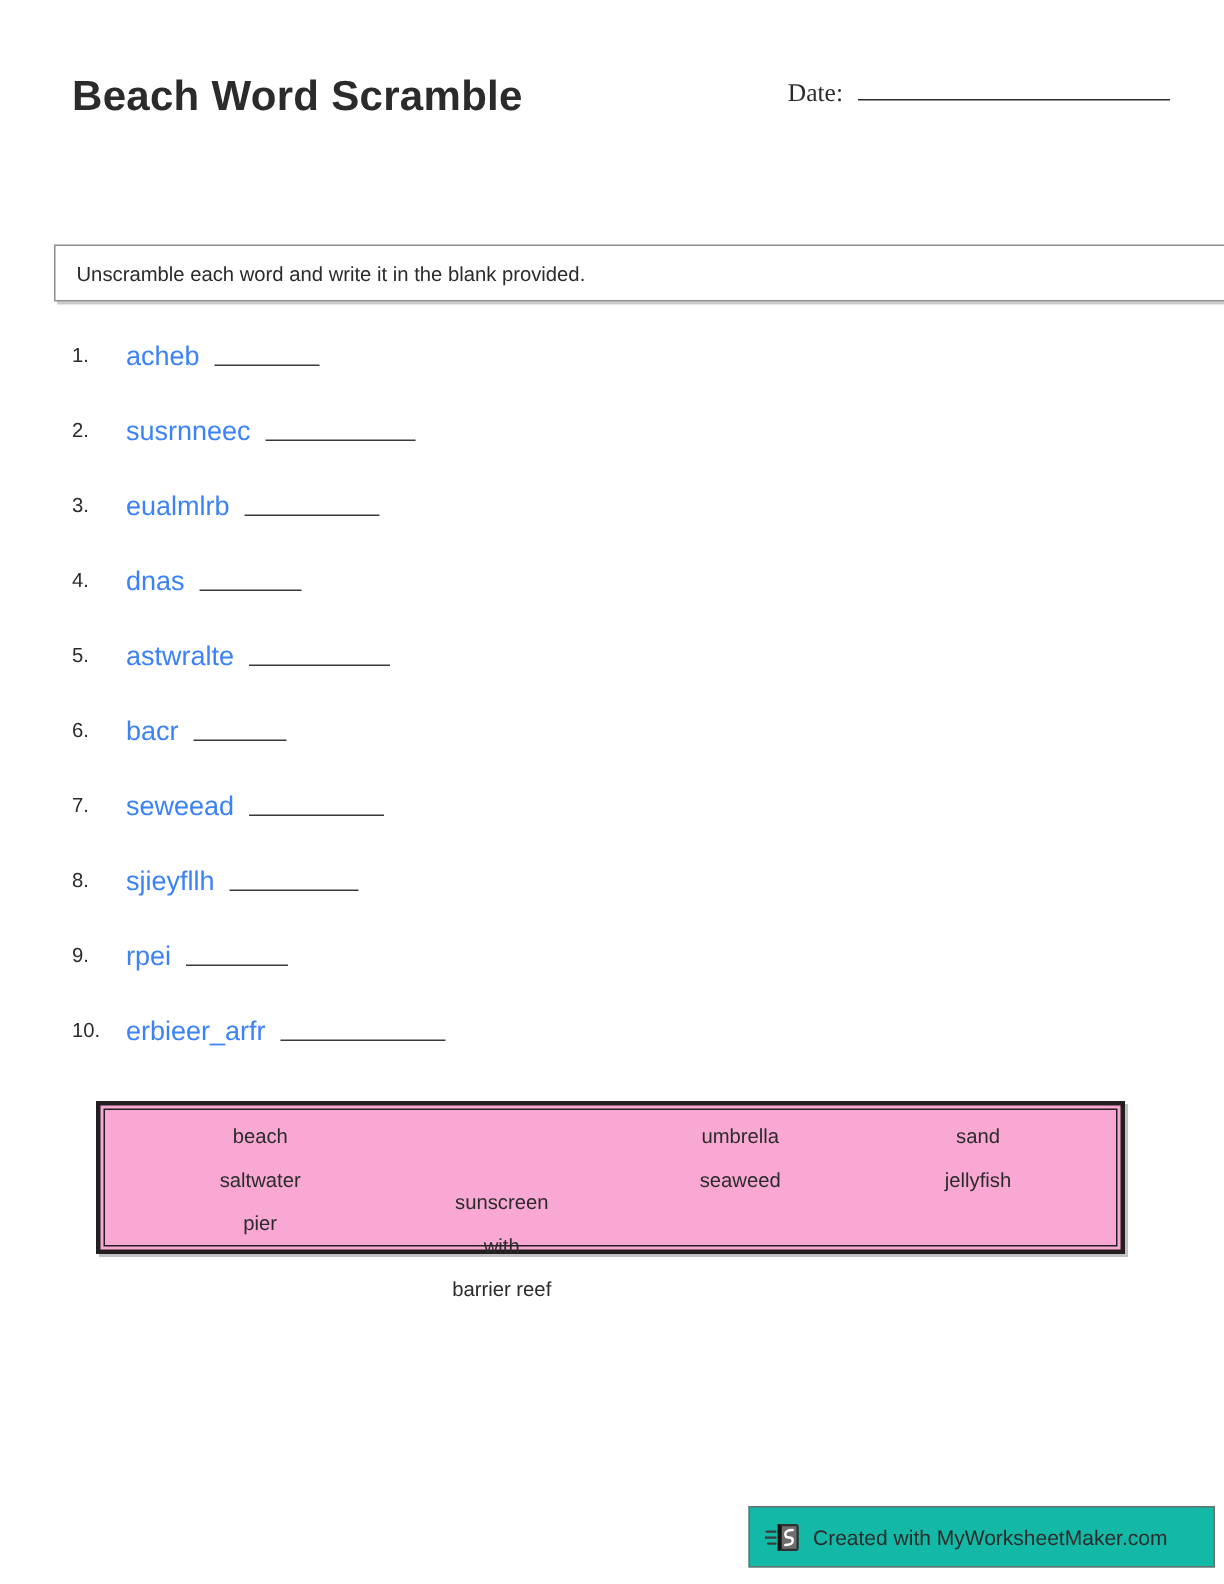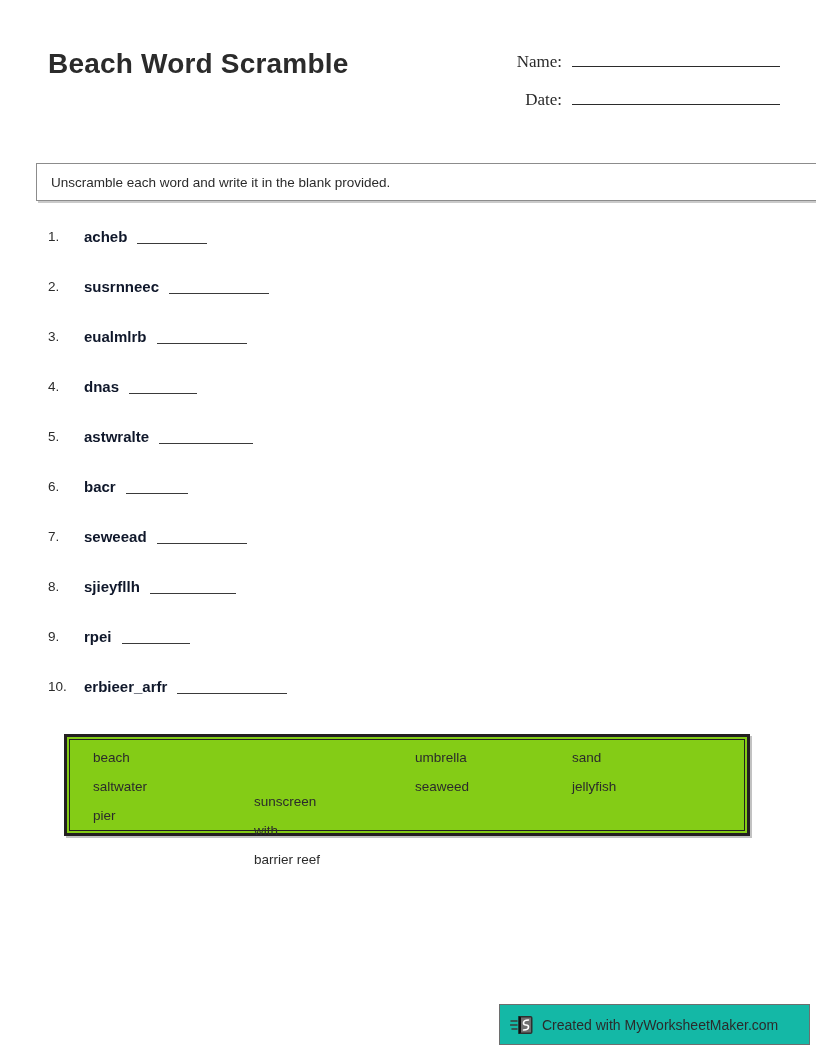--- a/index.html
+++ b/index.html
@@ -97,45 +97,45 @@
   }
   .p-num {
     width: 36px;
     font-size: 13.5px;
     color: #2b2b2b;
     line-height: 18px;
     flex: 0 0 36px;
     white-space: nowrap;
   }
   .p-word {
-    font-size: 15px;
-    color: #0f172a;
+    font-size: 18px;
+    color: #3b82f6;
     line-height: 18px;
     white-space: nowrap;
     padding-right: 10px;
-    font-weight: bold;
   }
   .p-blank {
     display: inline-block;
     border-bottom: 1.6px solid #3a3a3a;
     height: 15px;
     align-self: flex-start;
   }
 
   
   .wordbank {
     position: absolute;
     left: 64px;
     top: 734px;
     width: 686px;
     height: 102px;
     border: 3px solid #231f20;
-    background: #84cc16;
+    background: #f9a8d4;
     box-sizing: border-box;
     box-shadow: 2px 2px 0 rgba(80,80,80,0.35);
+    text-align: center;
   }
   .wordbank-inner {
     position: absolute;
     left: 2px;
     top: 2px;
     right: 2px;
     bottom: 2px;
     border: 1px solid #231f20;
     box-sizing: border-box;
   }
@@ -192,24 +192,20 @@
     white-space: nowrap;
   }
 </style>
 </head>
 <body>
 
 <div class="header">
   <div class="page-title">Beach Word Scramble</div>
 
   <div class="namedate">
-    <div class="nd-row">
-      <span class="nd-label">Name:</span>
-      <span class="nd-line"></span>
-    </div>
     <div class="nd-row">
       <span class="nd-label">Date:</span>
       <span class="nd-line"></span>
     </div>
   </div>
 </div>
 
 <div class="instruction-box">
   <div class="instruction-text">Unscramble each word and write it in the blank provided.</div>
 </div>

